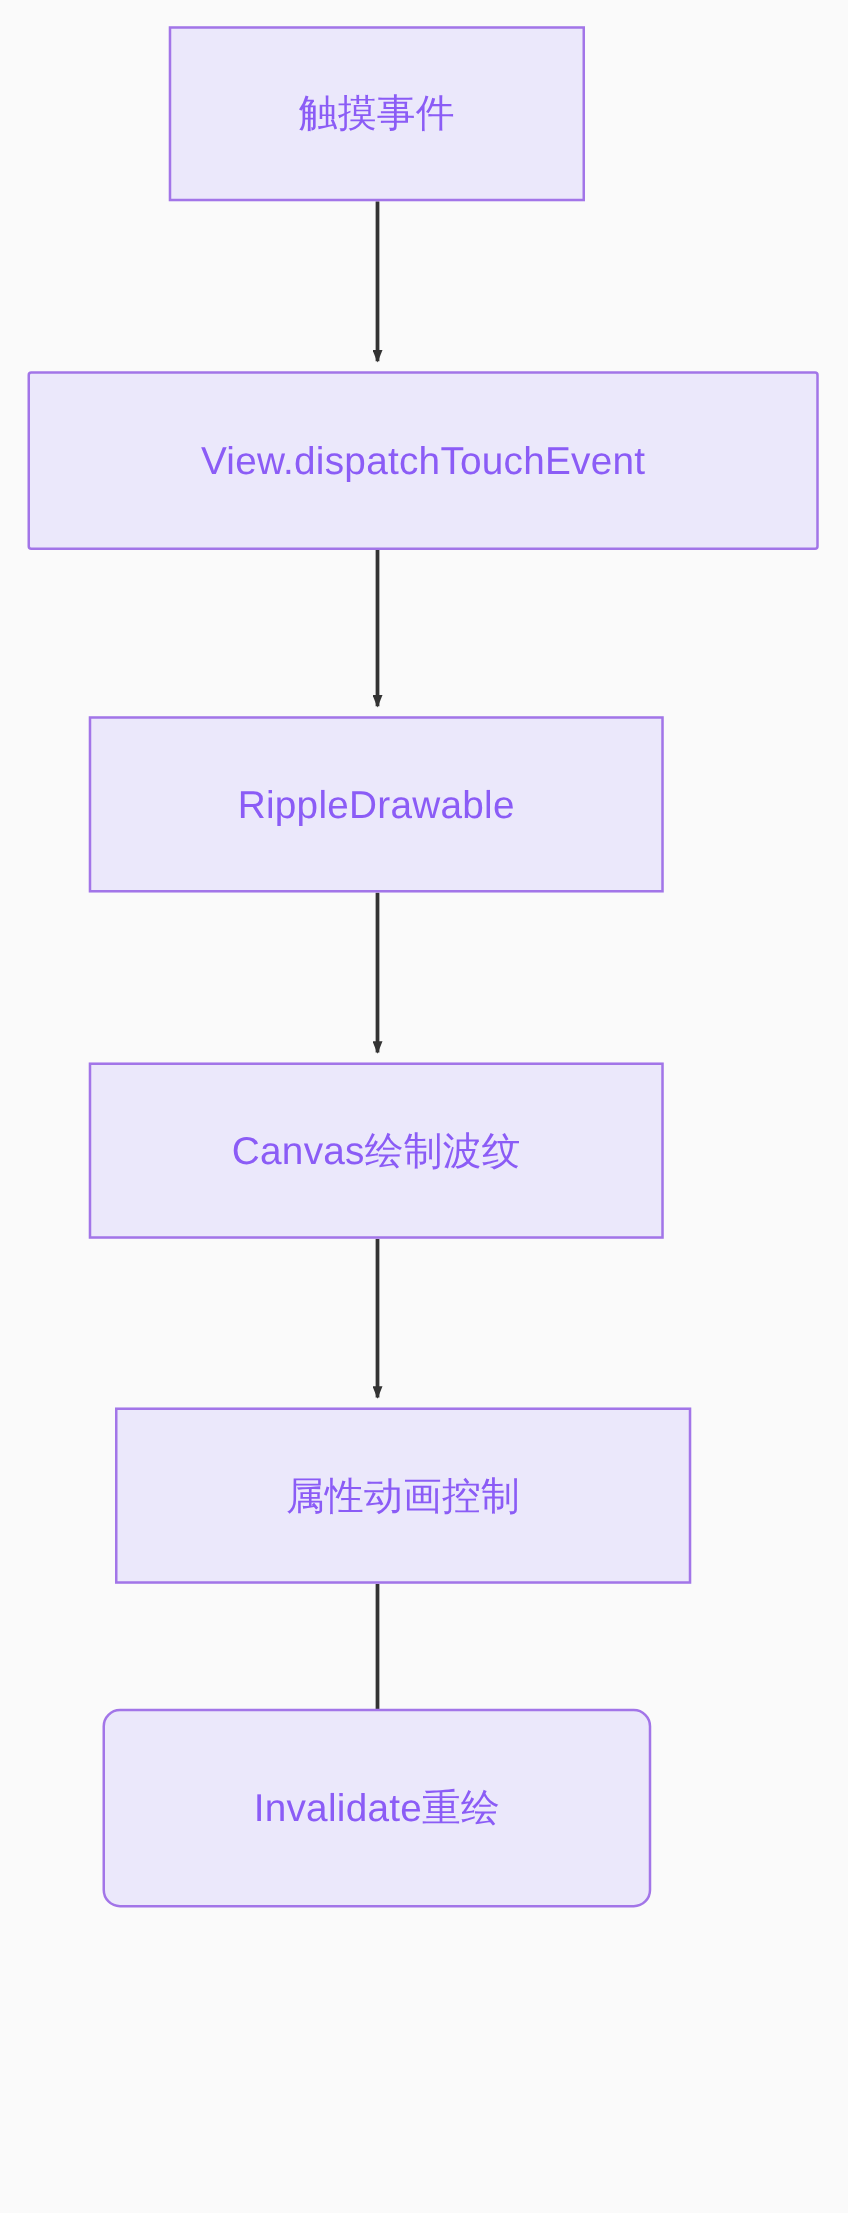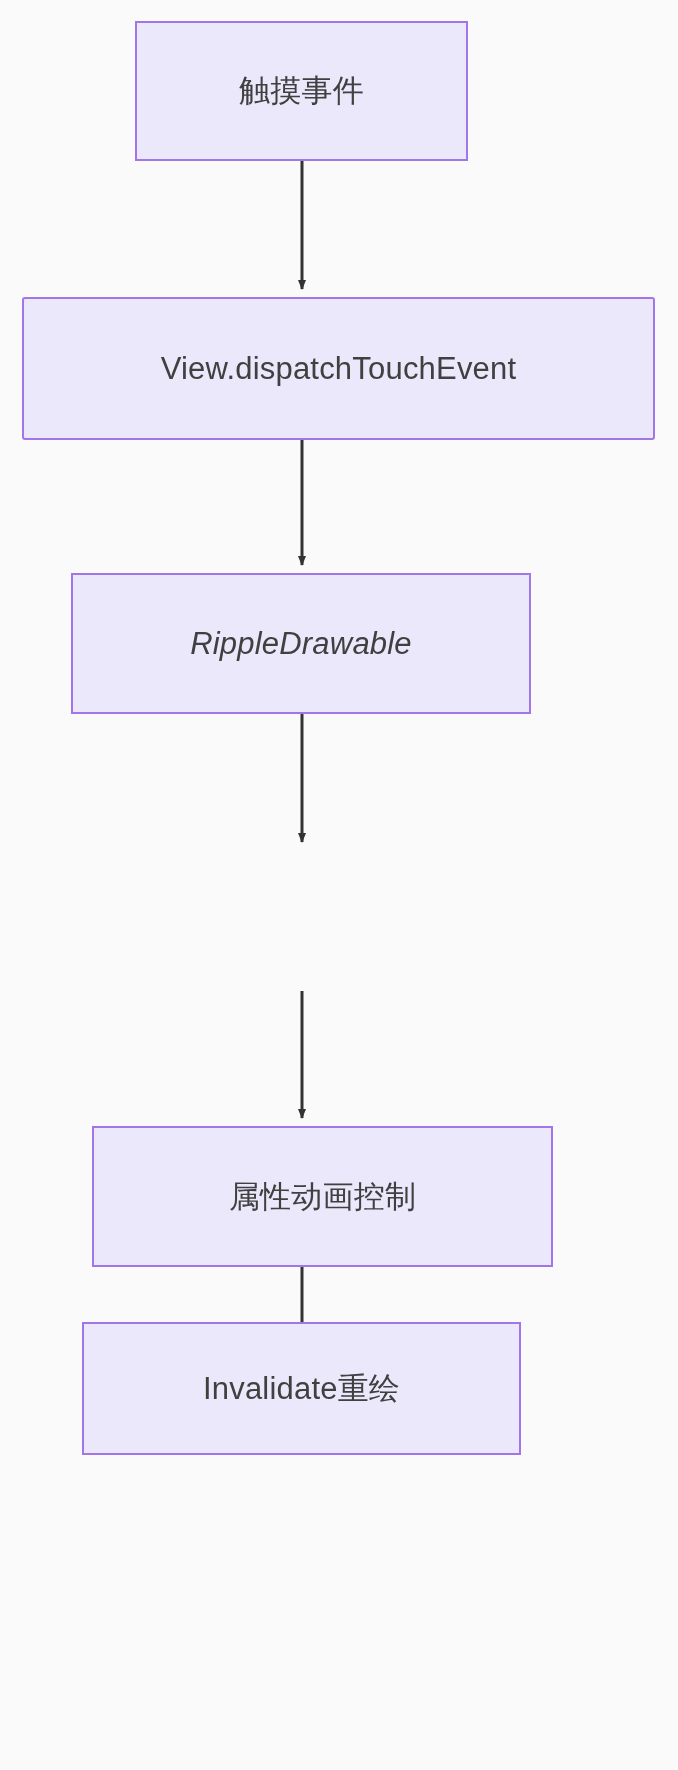--- a/index.html
+++ b/index.html
@@ -19,21 +19,21 @@
     height: 1770px;
   }
   .node {
     position: absolute;
     box-sizing: border-box;
     background: #ebe8fb;
     border: 2px solid #a275e8;
     display: flex;
     align-items: center;
     justify-content: center;
-    color: #404040;
+    color: #8b5cf6;
     font-size: 31px;
     line-height: 1.2;
     letter-spacing: 0.2px;
     white-space: nowrap;
   }
   .node.rounded {
     border-radius: 3px;
   }
   .node .label {
     display: block;
@@ -67,26 +67,29 @@
   </svg>
 
   <div class="node" style="left:135px; top:21px; width:333px; height:140px;">
     <span class="label">触摸事件</span>
   </div>
 
   <div class="node rounded" style="left:22px; top:297px; width:633px; height:143px;">
     <span class="label">View.dispatchTouchEvent</span>
   </div>
 
-  <div class="node" style="left:71px; top:573px; width:460px; height:141px;font-style:italic;">
+  <div class="node" style="left:71px; top:573px; width:460px; height:141px;">
     <span class="label">RippleDrawable</span>
   </div>
 
+  <div class="node" style="left:71px; top:850px; width:460px; height:141px;">
+    <span class="label">Canvas绘制波纹</span>
+  </div>
 
   <div class="node" style="left:92px; top:1126px; width:461px; height:141px;">
     <span class="label">属性动画控制</span>
   </div>
 
-  <div class="node" style="left:82px; top:1322px; width:439px; height:133px;">
+  <div class="node" style="left:82px; top:1367px; width:439px; height:159px;border-radius:14px;">
     <span class="label">Invalidate重绘</span>
   </div>
 
 </div>
 
 </body></html>

